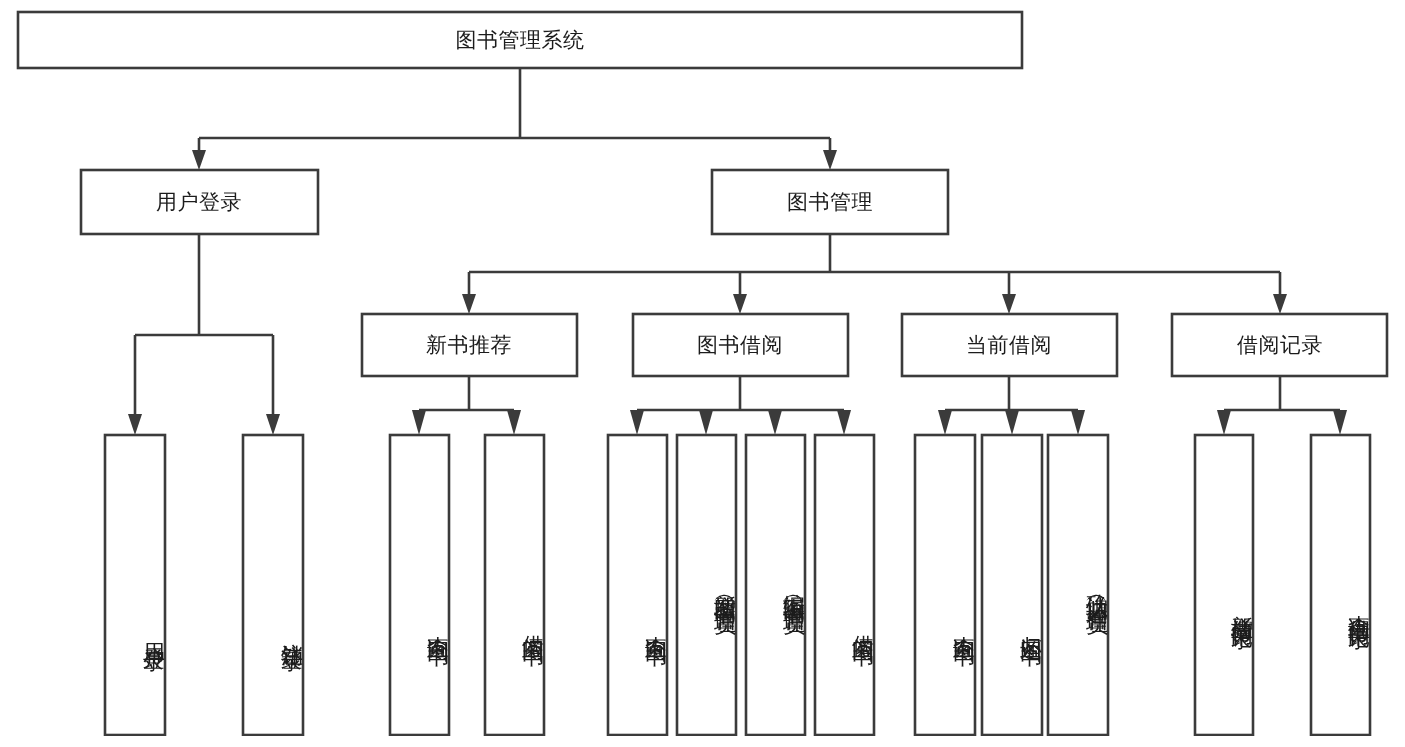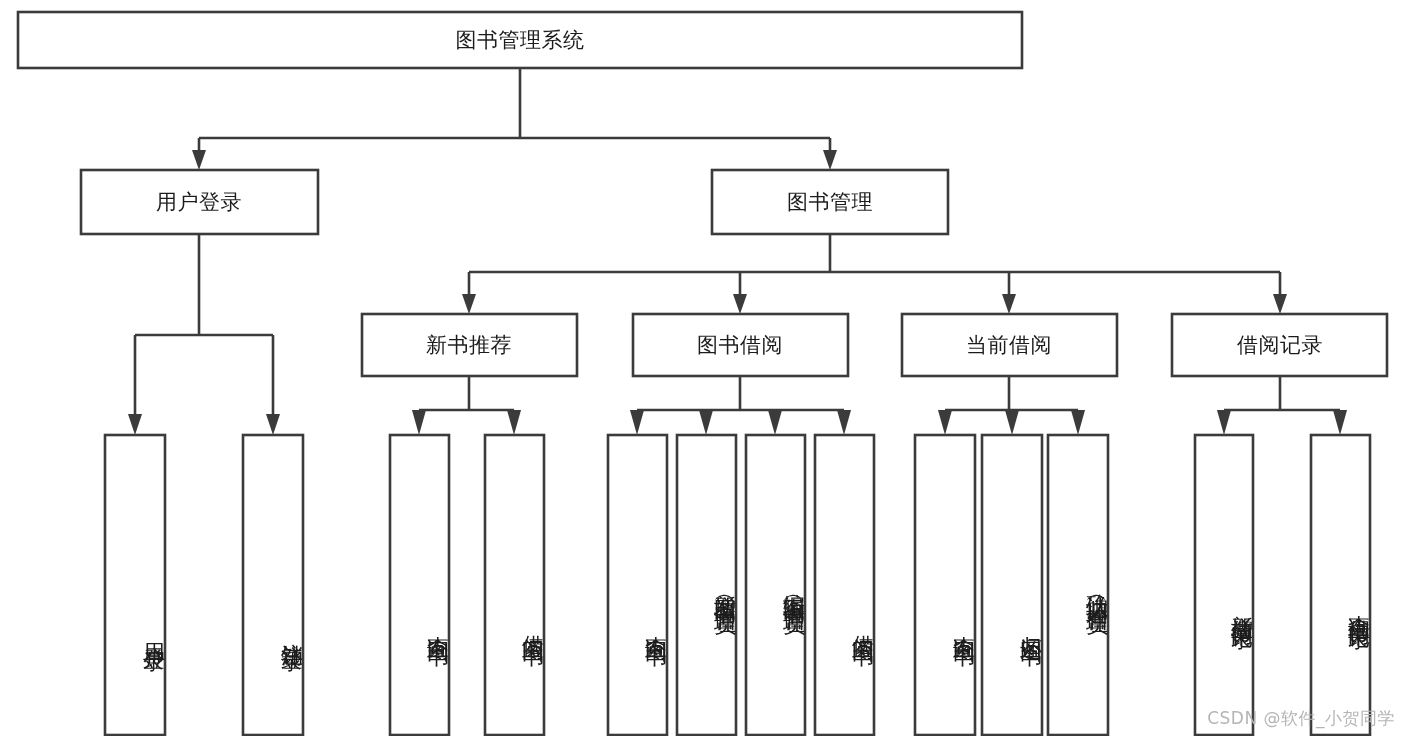--- a/index.html
+++ b/index.html
@@ -217,15 +217,14 @@
   <div class="node-label-v" style="left:915px; top:512px; width:60px; height:223px;">查询图书</div>
 
   <div class="node-label-v" style="left:982px; top:512px; width:60px; height:223px;">归还图书</div>
 
   <div class="node-label-v" style="left:1048px; top:443px; width:60px; height:292px;">确认归还（管理员）</div>
 
   <div class="node-label-v" style="left:1195px; top:476px; width:58px; height:259px;">新增借阅记录</div>
 
   <div class="node-label-v" style="left:1311px; top:476px; width:59px; height:259px;">查询借阅记录</div>
 
-  <div class="watermark">CSDN @软件_小贺同学</div>
 
 </div>
 
 </body></html>

